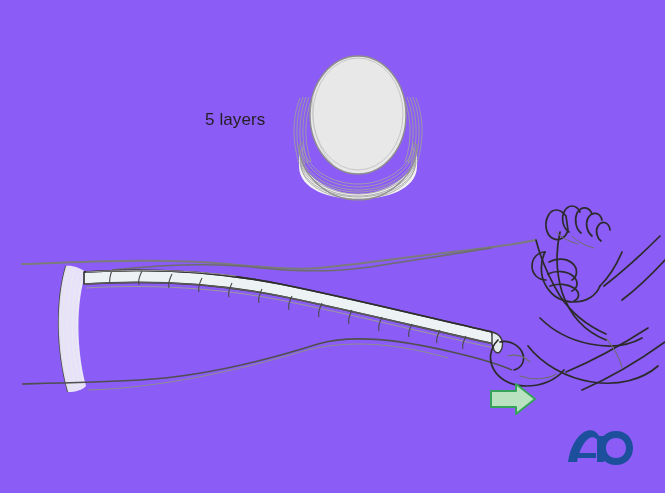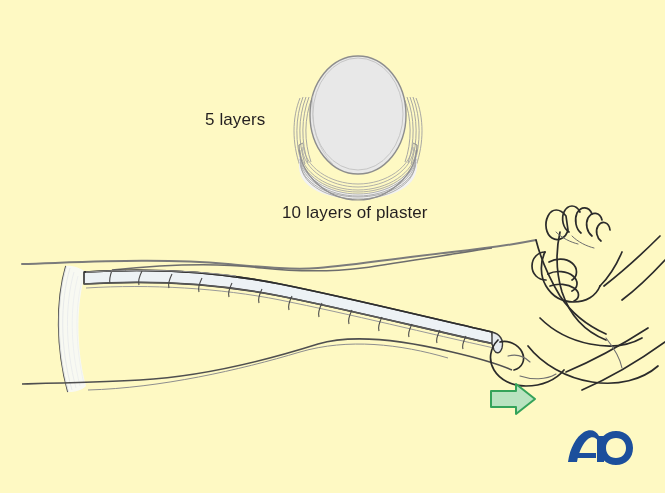--- a/index.html
+++ b/index.html
@@ -7,21 +7,21 @@
     padding: 0;
     background: #ffffff;
   }
   body {
     font-family: "Liberation Sans", sans-serif;
   }
   #figure {
     position: relative;
     width: 665px;
     height: 493px;
-    background: #fef9c3;
+    background: #8b5cf6;
     overflow: hidden;
   }
   #art {
     position: absolute;
     left: 0;
     top: 0;
     width: 665px;
     height: 493px;
   }
   .fig-label {
@@ -186,21 +186,20 @@
       <path d="M582,390 C610,378 640,360 665,342"></path>
       <path stroke="#6e6e6e" stroke-width="1.1" d="M606,338 C614,348 620,358 622,368"></path>
     </g>
 
     <path id="arrow" d="M491,391 L516,391 L516,384 L535,399 L516,414 L516,407 L491,407 Z" fill="#b9e3c0" stroke="#35a35a" stroke-width="2" stroke-linejoin="round"></path>
 
   </svg>
 
   <div class="fig-label" id="label-five-layers">5 layers</div>
 
-  <div class="fig-label" id="label-ten-layers">10 layers of plaster</div>
 
   <svg id="ao-logo" viewBox="0 0 68 42" xmlns="http://www.w3.org/2000/svg">
     <g fill="#1c4f9c">
       <path d="M2,34 C4,20 10,9 18,4 C24,0.5 30,2 33,8 L33,14
                C30,9 26,8 22,11 C17,15 13,23 11,34 Z
                M13,25 L30,25 L30,30 L11,30 Z"></path>
       <path d="M31,8 L38,8 L38,34 L31,34 Z"></path>
       <path d="M50,3 C60,3 67,10 67,20 C67,30 60,37 50,37
                C40,37 33,30 33,20 C33,10 40,3 50,3 Z
                M50,10 C44,10 40,14 40,20 C40,26 44,30 50,30

